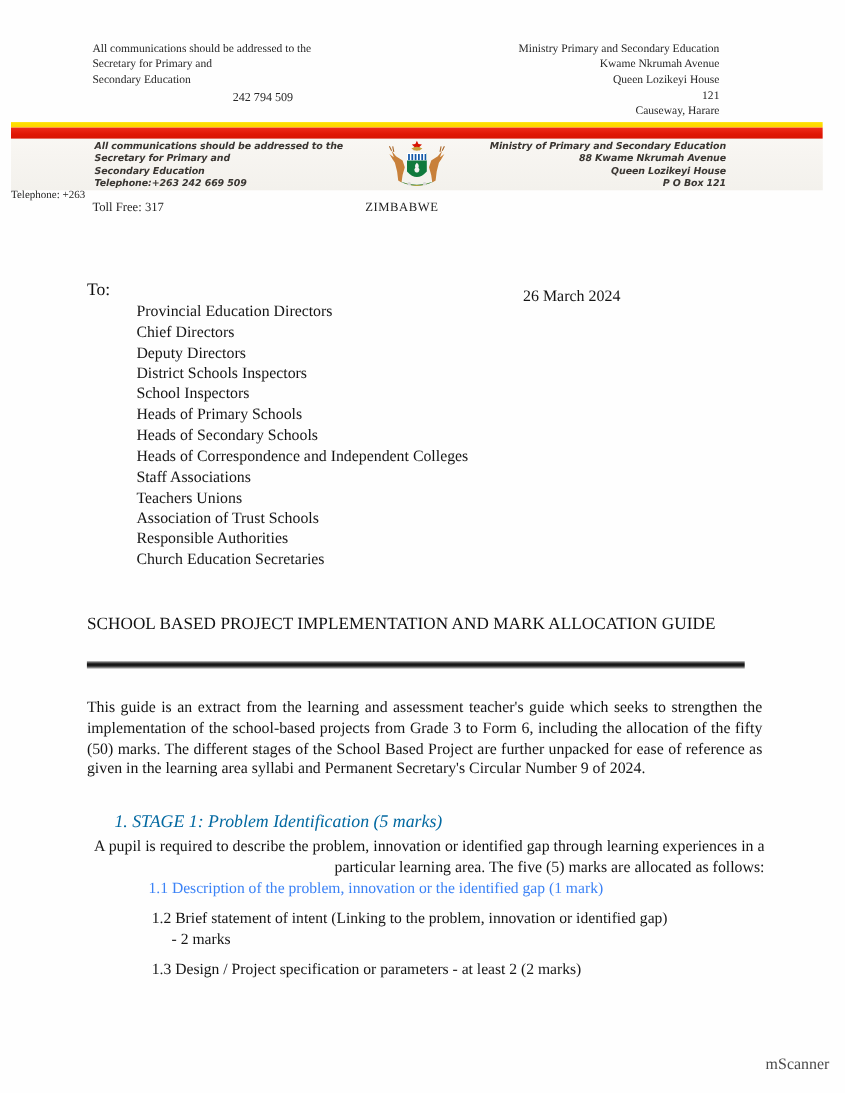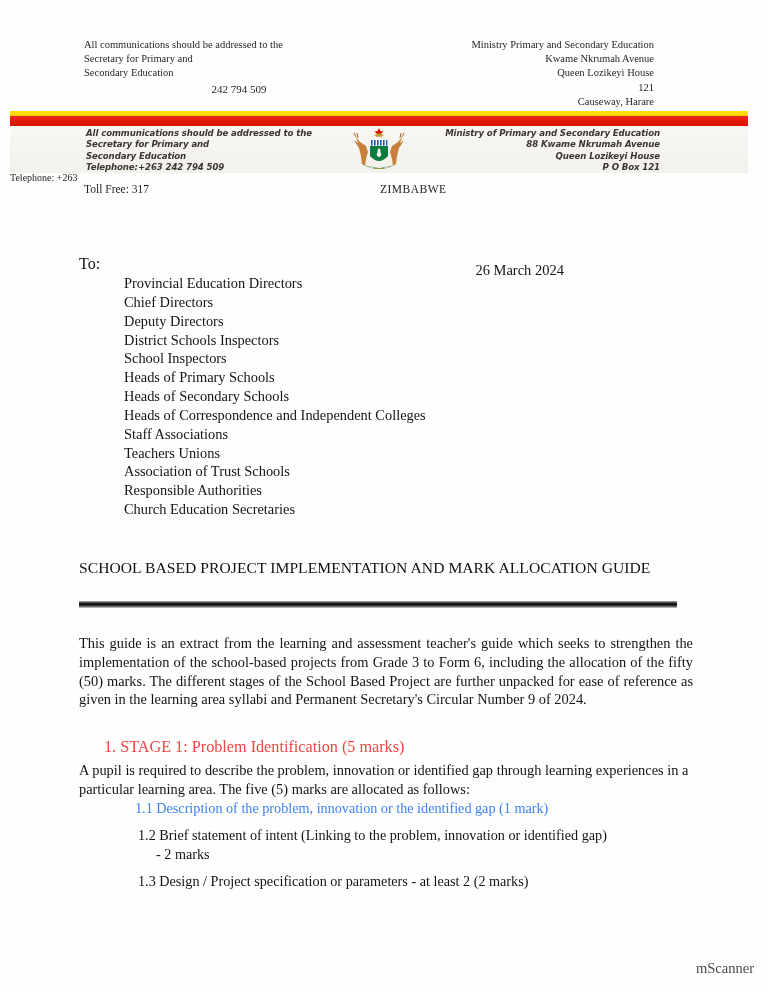--- a/index.html
+++ b/index.html
@@ -137,21 +137,20 @@
     font-size: 11.5px;
     color: #1f1f1f;
   }
   .zim-label {
     position: absolute;
     left: 332px;
     top: 183px;
     font-size: 11.5px;
     letter-spacing: 0.5px;
     color: #1f1f1f;
-    margin-left: 48px;
   }
 
   
   .date-line {
     position: absolute;
     right: 204px;
     top: 234px;
     font-size: 14.5px;
     color: #141414;
     margin-top: 28px;
@@ -217,30 +216,32 @@
     text-align: justify;
     color: #141414;
   }
 
   
   .stage-head {
     position: absolute;
     left: 104px;
     top: 738px;
     font-size: 16.2px;
-    color: #ef4444;
+    color: #0369a1;
+    font-style: italic;
   }
   .stage-desc {
     position: absolute;
     left: 79px;
     top: 761px;
     width: 616px;
     font-size: 14.4px;
     line-height: 18.8px;
     color: #141414;
+    text-align: right;
   }
   .sub-1-1 {
     position: absolute;
     left: 135px;
     top: 799px;
     font-size: 14.2px;
     line-height: 18.5px;
     color: #3b82f6;
     text-align: center;
   }
@@ -298,21 +299,21 @@
 
   <div class="letterhead">
     <div class="lh-stripe-yellow"></div>
     <div class="lh-stripe-red"></div>
 
     <div class="lh-body">
       <div class="lh-left">
         <div>All communications should be addressed to the</div>
         <div>Secretary for Primary and</div>
         <div>Secondary Education</div>
-        <div>Telephone:+263 242 794 509</div>
+        <div>Telephone:+263 242 669 509</div>
       </div>
 
       <div class="lh-emblem">
         <svg viewBox="0 0 58 48" xmlns="http://www.w3.org/2000/svg">
 
           <path d="M10 16 L6 11 L8 17 L4 14 L7 19 L9 22 L11 30 L12 38 L15 40 L16 33 L18 26 L16 20 Z" fill="#c8803a"></path>
           <path d="M6 11 L4 7 M8 12 L7 7" stroke="#a9682c" stroke-width="1" fill="none"></path>
 
           <path d="M48 16 L52 11 L50 17 L54 14 L51 19 L49 22 L47 30 L46 38 L43 40 L42 33 L40 26 L42 20 Z" fill="#c8803a"></path>
           <path d="M52 11 L54 7 M50 12 L51 7" stroke="#a9682c" stroke-width="1" fill="none"></path>

